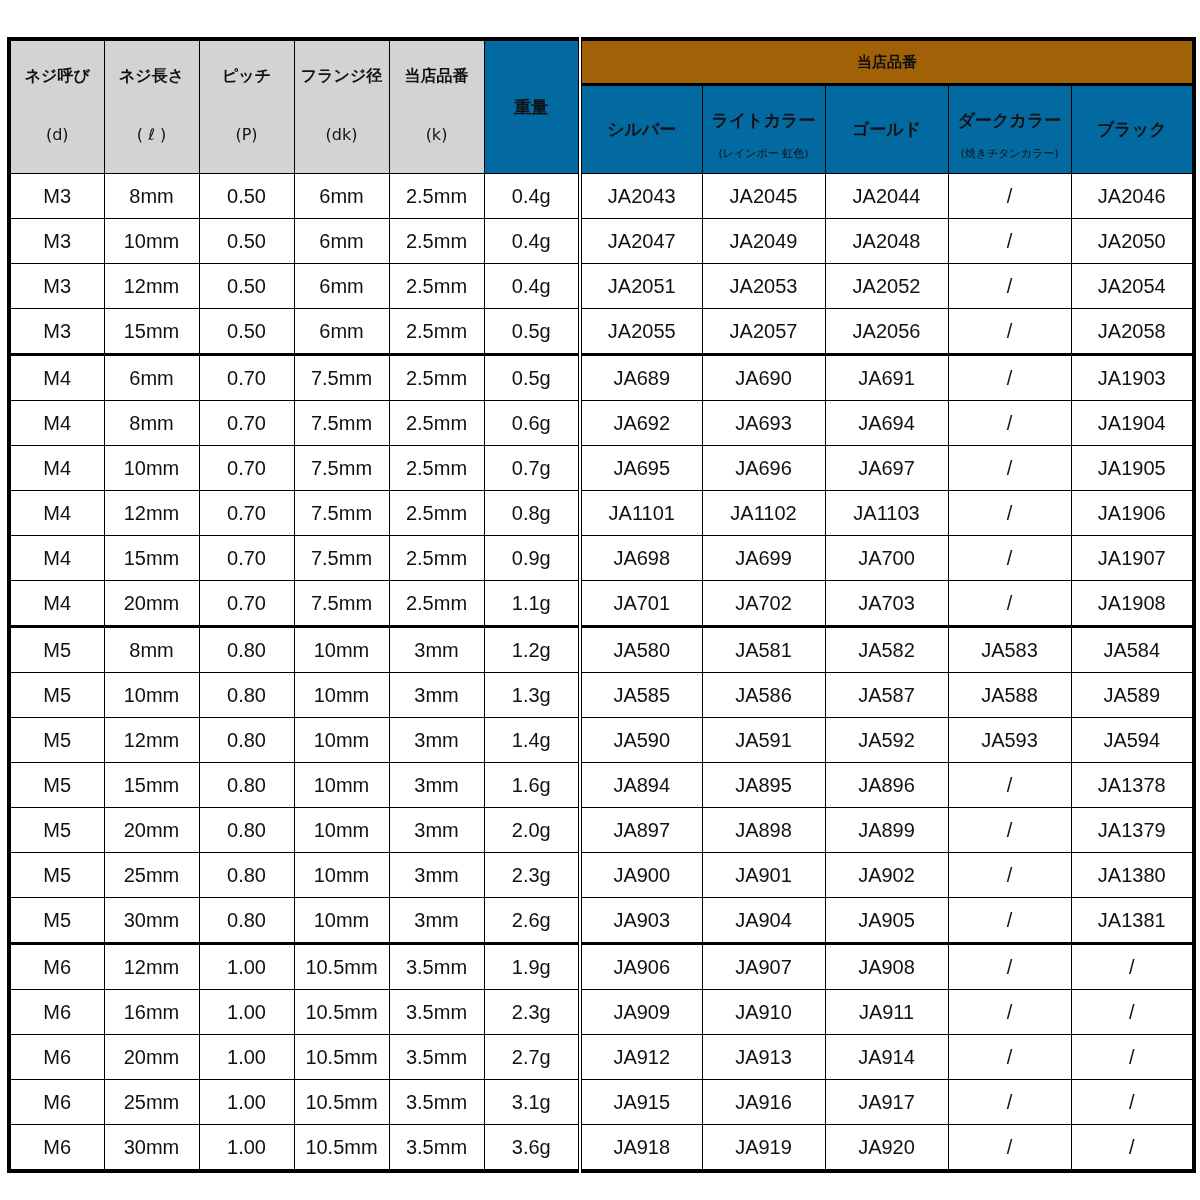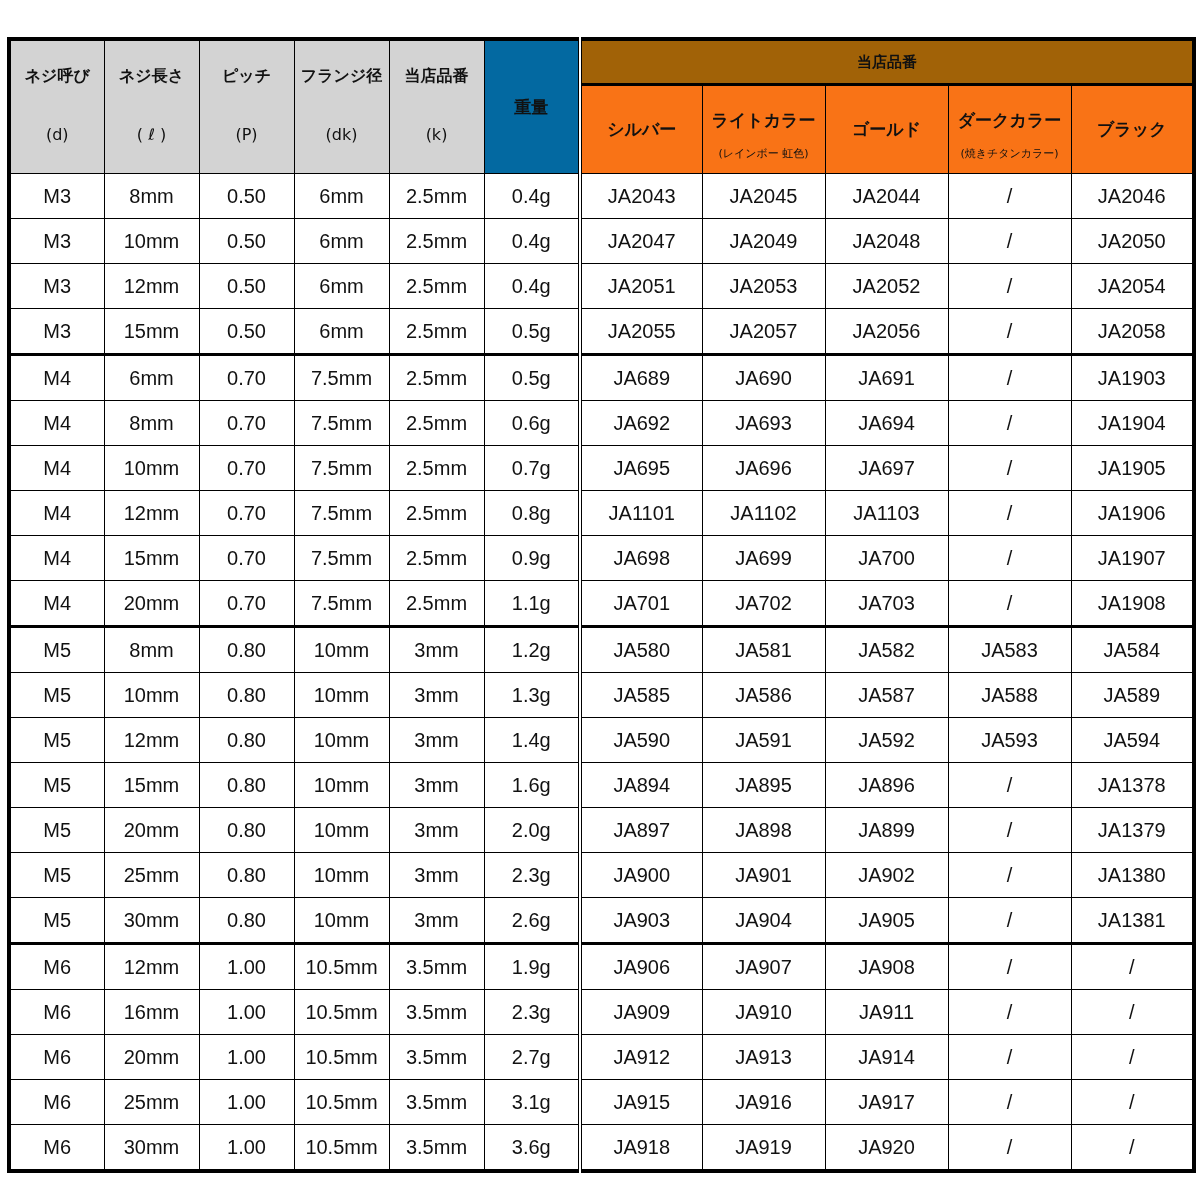--- a/index.html
+++ b/index.html
@@ -18,21 +18,21 @@
       padding: 0;
       white-space: nowrap;
       overflow: hidden;
     }
     th { font-weight: normal; }
     .hdr-left { background: #d3d3d3; height: 132px; font-size: 17px; }
     .hdr-left .top { display: block; margin-top: -4px; font-weight: bold; font-size: 16px; text-align: center;}
     .hdr-left .sym { display: block; margin-top: 38px; font-size: 16px; }
     .hdr-weight { background: #0369a1; font-size: 17px; font-weight: bold; }
     .hdr-group { background: #a16207; height: 42px; font-size: 15px; font-weight: bold; border-bottom: 3px solid #000 !important; }
-    .hdr-color { background: #f97316; height: 87px; font-size: 17px; font-weight: bold; }
+    .hdr-color { background: #0369a1; height: 87px; font-size: 17px; font-weight: bold; }
     .hdr-color .sub { display: block; font-size: 11px; font-weight: normal; margin-top: 14px; }
     .hdr-color .main { display: block; }
     .hdr-color.two .main { margin-top: 10px; }
     td { height: 44px; font-size: 20px; font-family: "Liberation Sans", sans-serif; }
     .divider-left { border-right: 4px double #000 !important; }
     tr.group-end td { border-bottom: 3px solid #000; }
   </style>
 </head>
 <body>
 

